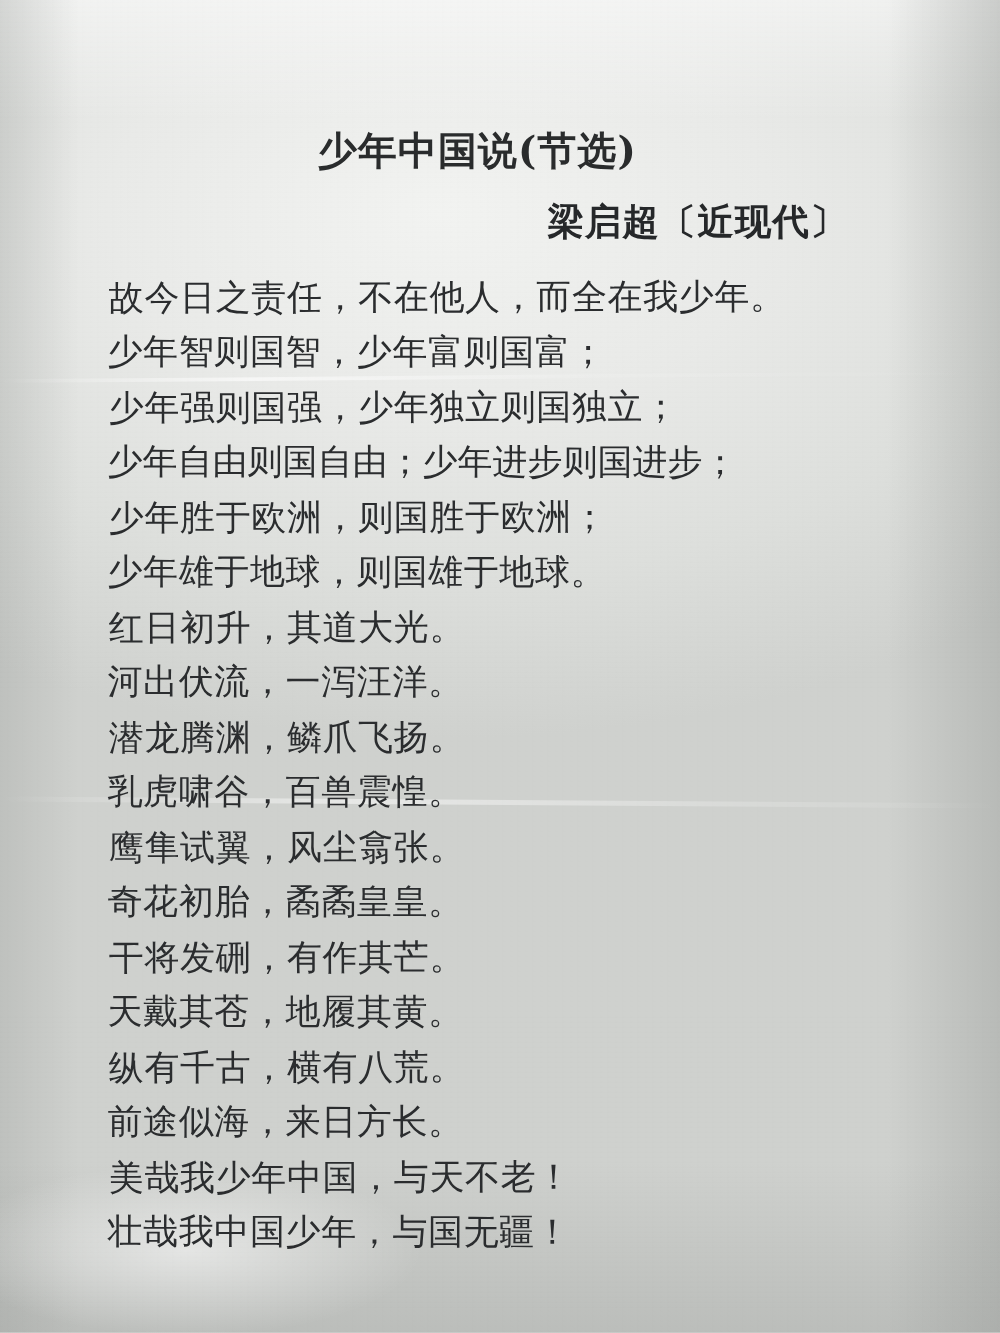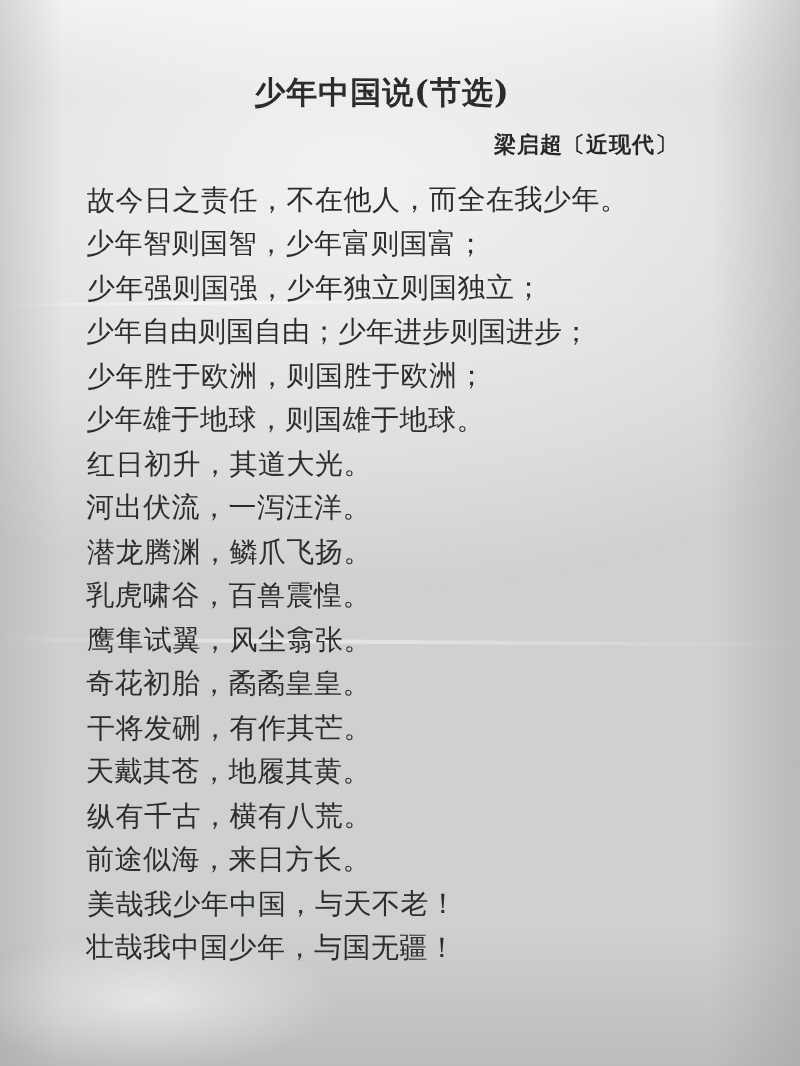--- a/index.html
+++ b/index.html
@@ -55,38 +55,39 @@
   }
   .crease.c7 {
     top: 930px; left: -40px; width: 380px; height: 140px;
     background: radial-gradient(ellipse at center, rgba(255,255,255,0.55), rgba(255,255,255,0) 70%);
   }
 
   .content {
     position: relative;
     z-index: 2;
     padding: 4px;
+    margin-top: 28px;
   }
 
   .doc-title {
     margin: 0;
     padding-top: 68px;
     text-align: center;
     font-size: 31px;
     letter-spacing: 1px;
     color: #2a2c2d;
     font-weight: 600;
     transform: translateX(-18px);
   }
   .doc-author {
     margin: 0;
     padding-top: 16px;
     padding-right: 118px;
     text-align: right;
-    font-size: 22px;
+    font-size: 29px;
     letter-spacing: 1px;
     color: #26282a;
     font-weight: 600;
   }
 
   .poem {
     margin: 0;
     padding: 18px 0 0 82px;
     list-style: none;
   }

